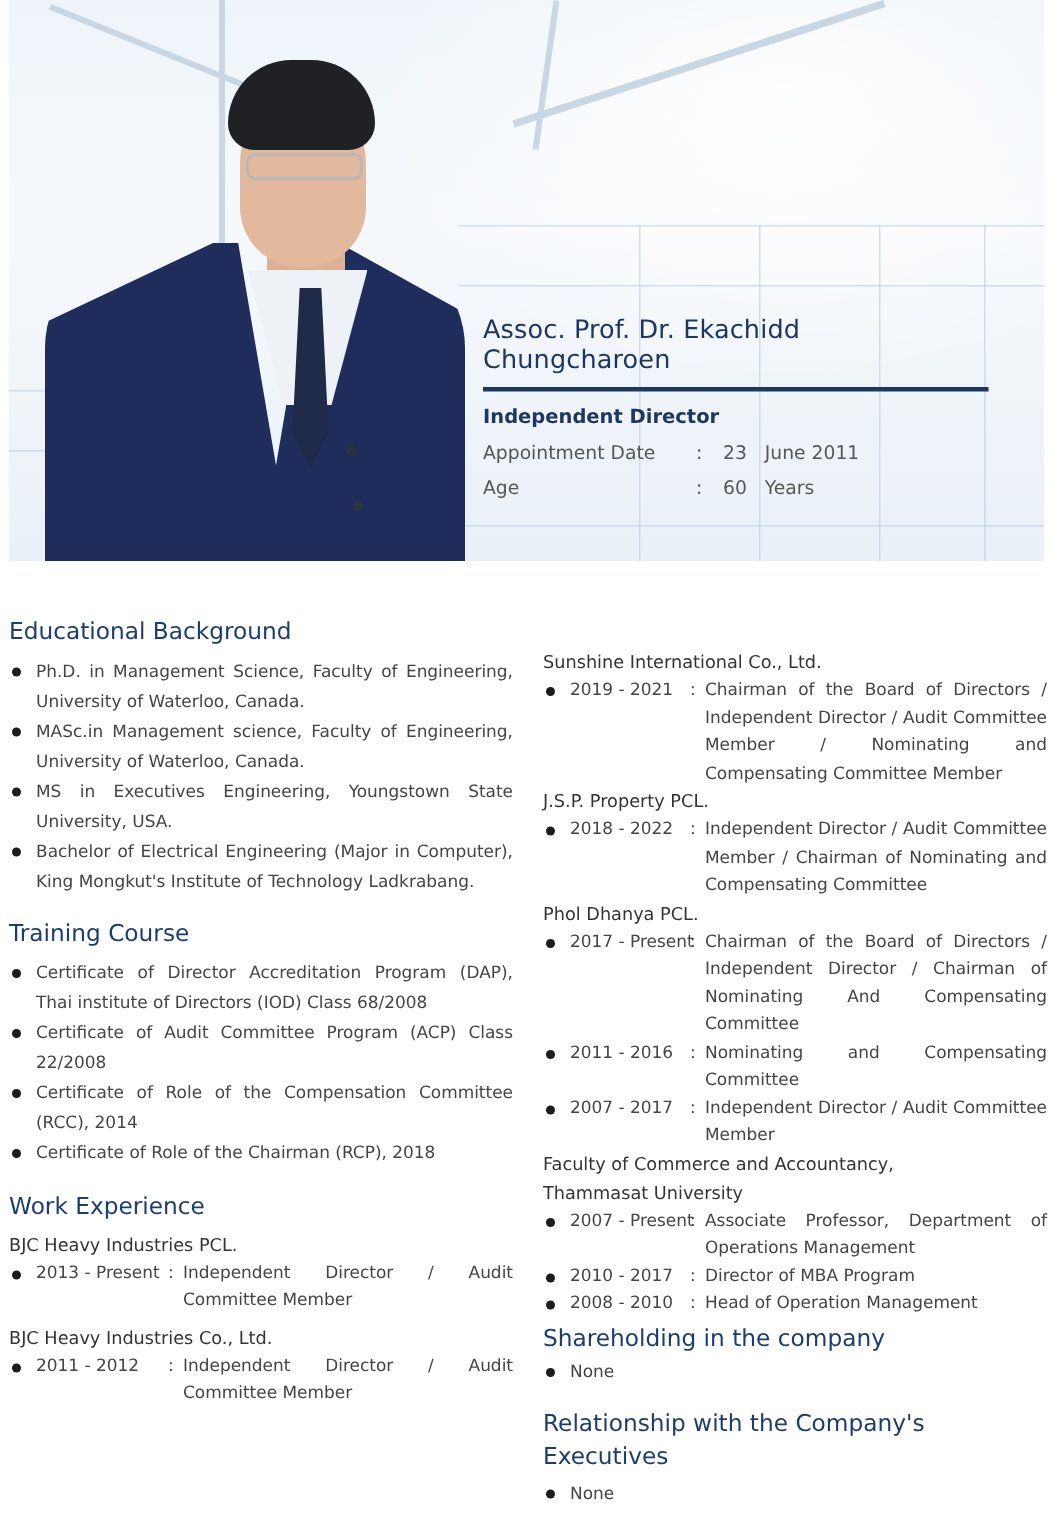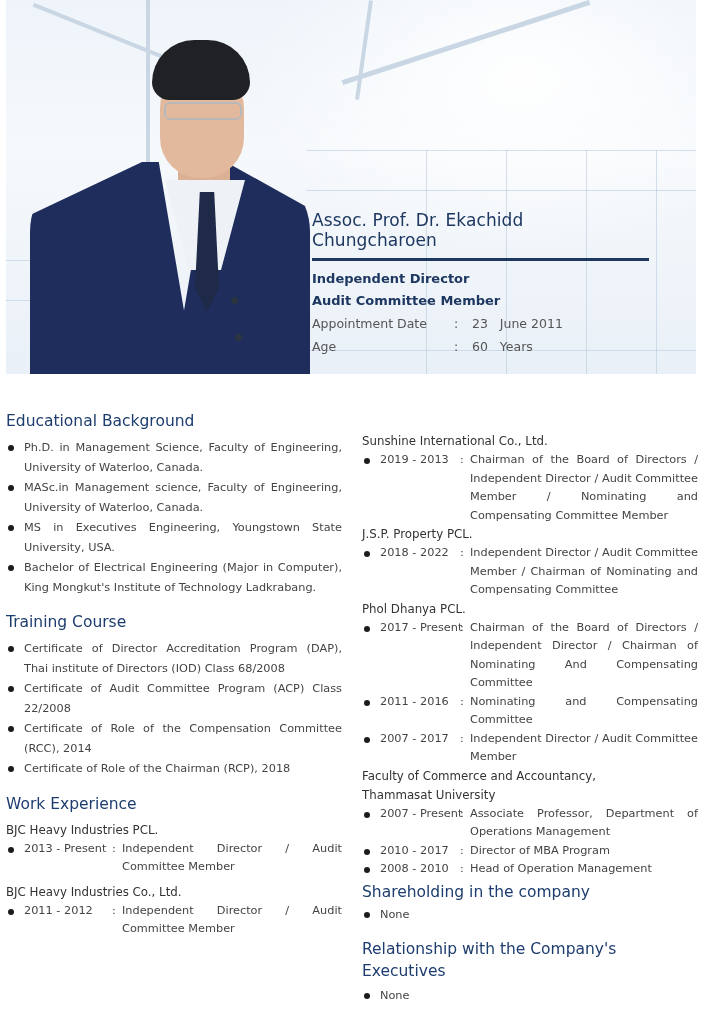--- a/index.html
+++ b/index.html
@@ -26,21 +26,21 @@
   .person .neck { position: absolute; left: 148px; top: 128px; width: 52px; height: 36px; background: #dcb095; }
   .person .collar { position: absolute; left: 135px; top: 140px; width: 80px; height: 90px;
     background: #eef2f6; clip-path: polygon(0 0,100% 0,70% 100%,30% 100%); }
   .person .tie { position: absolute; left: 165px; top: 152px; width: 24px; height: 120px;
     background: #1e2a48; clip-path: polygon(20% 0,80% 0,100% 80%,50% 100%,0 80%); }
   .person .suit { position: absolute; left: 0; top: 122px; width: 280px; height: 212px;
     background: #1f2d5c; border-radius: 70px 70px 0 0;
     clip-path: polygon(0 25%, 40% 0, 46% 0, 55% 70%, 64% 0, 70% 0, 100% 22%, 100% 100%, 0 100%); }
   .person .button { position: absolute; width: 7px; height: 7px; border-radius: 50%; background: #2a3540; }
 
-  .info { position: absolute; left: 312px; top: 210px; width: 340px; }
+  .info { position: absolute; left: 322px; top: 210px; width: 340px; }
   .info .name { font-family: "DejaVu Sans", sans-serif; font-size: 17px; color: #1d3760; letter-spacing: 0.1px; }
   .info .rule { height: 3px; background: #1d3760; margin-top: 8px; width: 337px; }
   .info .role { font-size: 13px; font-weight: bold; color: #1d3760; margin-top: 7px; line-height: 22px; }
   .info .role + .role { margin-top: 0; }
   .info .kv { display: flex; font-size: 12.5px; color: #555; line-height: 23px; }
   .info .kv .k { width: 142px; }
   .info .kv .colon { width: 18px; }
 
   .col { position: absolute; top: 410px; }
   .col-left { left: 6px; width: 336px; }
@@ -94,21 +94,20 @@
     <div class="glasses"></div>
     <div class="button" style="left:201px;top:257px;"></div>
     <div class="button" style="left:205px;top:294px;"></div>
   </div>
 </div>
 
 <div class="info">
   <div class="name">Assoc. Prof. Dr. Ekachidd Chungcharoen</div>
   <div class="rule"></div>
   <div class="role">Independent Director</div>
-  <div class="role">Audit Committee Member</div>
   <div class="kv">
     <span class="k">Appointment Date</span>
     <span class="colon">:</span>
     <span style="white-space:pre">23   June 2011</span>
   </div>
   <div class="kv">
     <span class="k">Age</span>
     <span class="colon">:</span>
     <span style="white-space:pre">60   Years</span>
   </div>
@@ -142,21 +141,21 @@
   <div class="entry">
     <span class="period">2011 - 2012</span>
     <span class="colon">:</span>
     <span class="desc">Independent Director / Audit Committee Member</span>
   </div>
 </div>
 
 <div class="col col-right">
   <div class="company">Sunshine International Co., Ltd.</div>
   <div class="entry">
-    <span class="period">2019 - 2013</span>
+    <span class="period">2019 - 2021</span>
     <span class="colon">:</span>
     <span class="desc">Chairman of the Board of Directors / Independent Director / Audit Committee Member / Nominating and Compensating Committee Member</span>
   </div>
 
   <div class="company">J.S.P. Property PCL.</div>
   <div class="entry">
     <span class="period">2018 - 2022</span>
     <span class="colon">:</span>
     <span class="desc">Independent Director / Audit Committee Member / Chairman of Nominating and Compensating Committee</span>
   </div>

